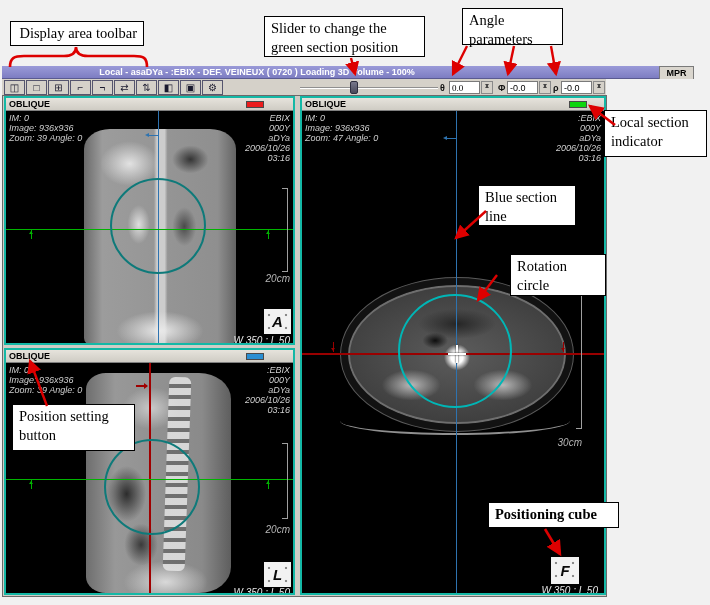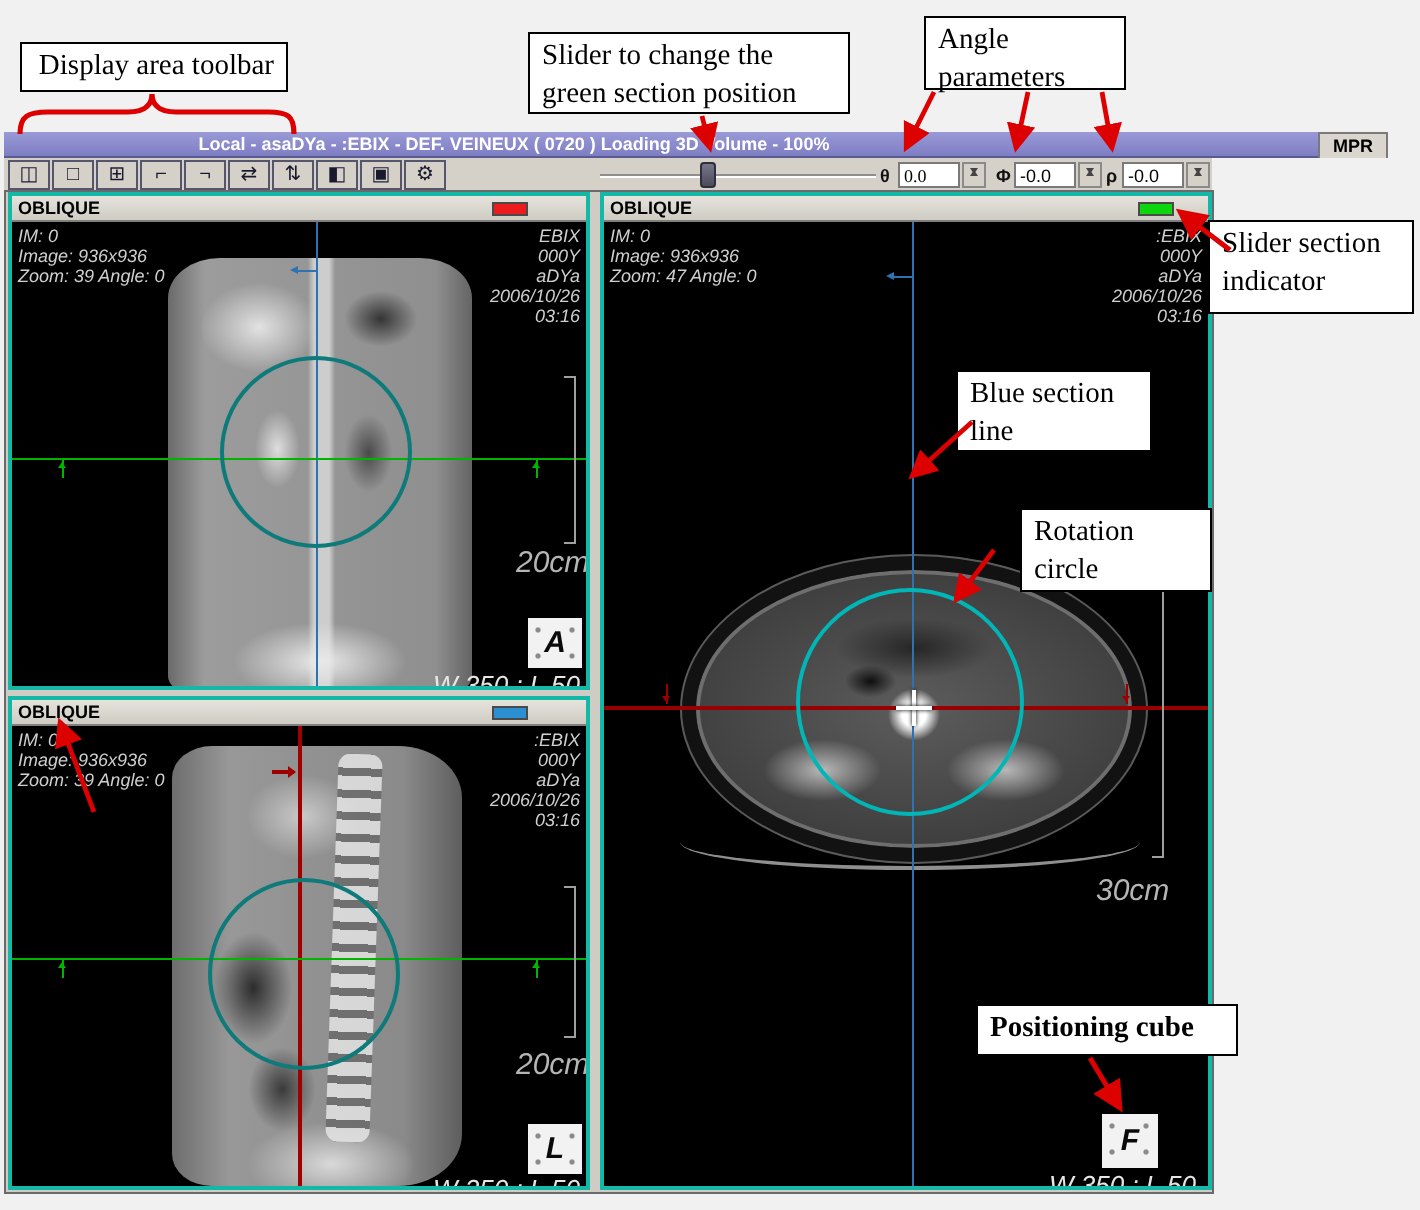--- a/index.html
+++ b/index.html
@@ -43,23 +43,23 @@
     background:linear-gradient(#e6e3dc,#cfccc4); border-bottom:1px solid #7f7f7f; }
   .panel-header .ht { position:absolute; left:3px; top:1px; font-size:9px; font-weight:bold; color:#000; }
   .indicator { position:absolute; top:3px; height:7px; width:18px; border:1px solid #4a4a4a; }
   .ind-red { background:#ec1c1c; right:29px; }
   .ind-blue { background:#2b8fd2; right:29px; }
   .ind-green { background:#0ed60e; right:17px; }
   .panel-content { position:absolute; left:0; right:0; top:13px; bottom:0; background:#000; overflow:hidden;font-style:italic; }
 
   .meta-l { position:absolute; left:3px; top:2px; font-size:9px; color:#cfcfcf; line-height:10px; }
   .meta-r { position:absolute; right:3px; top:2px; font-size:9px; color:#cfcfcf; line-height:10px; text-align:right; }
-  .wl { position:absolute; font-size:13px; color:#e6e6e6; }
+  .wl { position:absolute; font-size:10px; color:#e6e6e6; }
   .scale-bracket { position:absolute; width:6px; border:1px solid #9f9f9f; border-left:none; }
-  .scale-label { position:absolute; font-size:15px; color:#b5b5b5; }
+  .scale-label { position:absolute; font-size:10px; color:#b5b5b5; }
   .ocube { position:absolute; width:27px; height:25px; background:#f2f2f2; color:#0a0a0a;
     font-size:15px; font-weight:bold; text-align:center; line-height:25px;
     background-image:
       radial-gradient(circle at 5px 6px, #8a8a8a 1px, transparent 1.6px),
       radial-gradient(circle at 22px 6px, #8a8a8a 1px, transparent 1.6px),
       radial-gradient(circle at 5px 19px, #8a8a8a 1px, transparent 1.6px),
       radial-gradient(circle at 22px 19px, #8a8a8a 1px, transparent 1.6px); }
 
   .vline { position:absolute; top:0; bottom:0; }
   .hline { position:absolute; left:0; right:0; }
@@ -280,23 +280,24 @@
       <div class="scale-bracket" style="left:274px; top:172px; height:146px"></div>
       <div class="scale-label" style="left:246px; top:326px; width:34px; text-align:right">30cm</div>
       <div class="ocube" style="left:249px; top:446px; width:28px; height:27px; line-height:27px">F</div>
       <div class="wl" style="right:6px; top:474px">W 350 : L 50</div>
     </div>
   </div>
 
   <div class="callout co-toolbar">Display area toolbar</div>
   <div class="callout co-slider">Slider to change the green section position</div>
   <div class="callout co-angle">Angle parameters</div>
-  <div class="callout co-green">Slider section indicator</div>
+  <div class="callout co-green">Local section indicator</div>
   <div class="callout co-blue">Blue section line</div>
   <div class="callout co-rot">Rotation circle</div>
+  <div class="callout co-pos">Position setting button</div>
   <div class="callout co-cube">Positioning cube</div>
 
   <svg class="overlay" width="710" height="605" viewBox="0 0 710 605">
     <defs>
       <marker id="ah" markerWidth="8" markerHeight="8" refX="5" refY="3" orient="auto">
         <path d="M0,0 L6,3 L0,6 z" fill="#dd0000"></path>
       </marker>
     </defs>
     <path d="M10,67 C10,58 14,56 24,56 L64,56 C74,56 76,51 76,47 C76,51 78,56 88,56 L134,56 C144,56 147,58 147,67" fill="none" stroke="#dd0000" stroke-width="2.6"></path>
     <line x1="351" y1="58" x2="355" y2="74" stroke="#dd0000" stroke-width="2.4" marker-end="url(#ah)"></line>

